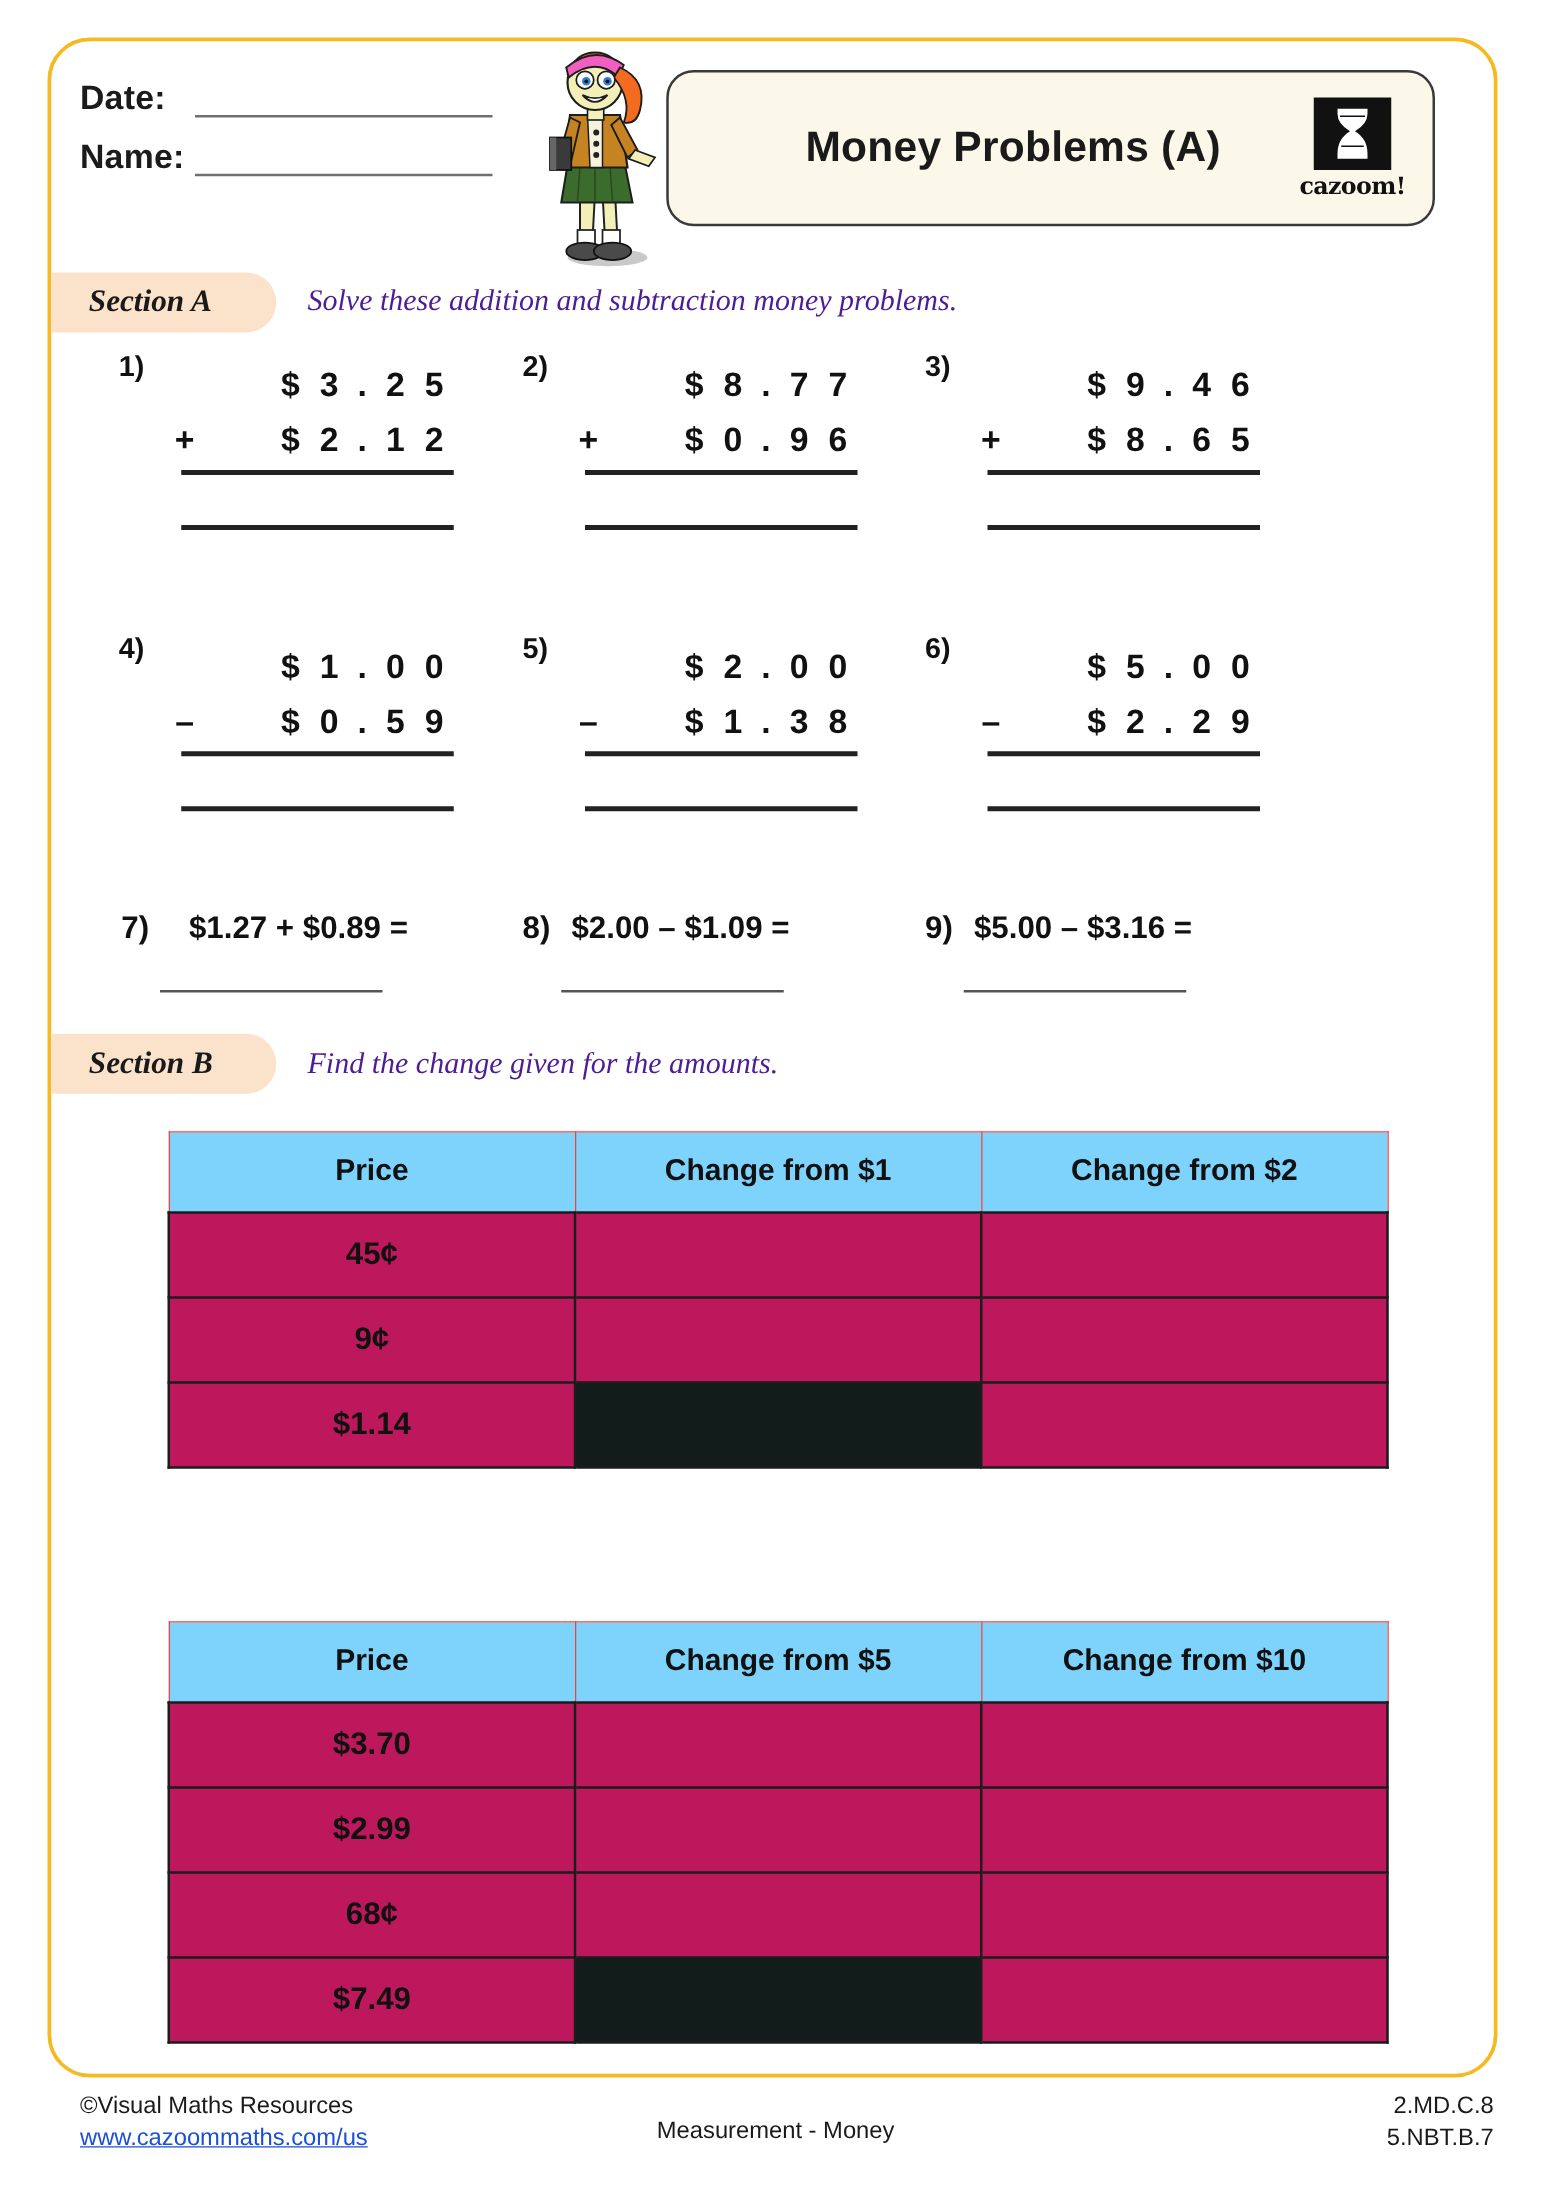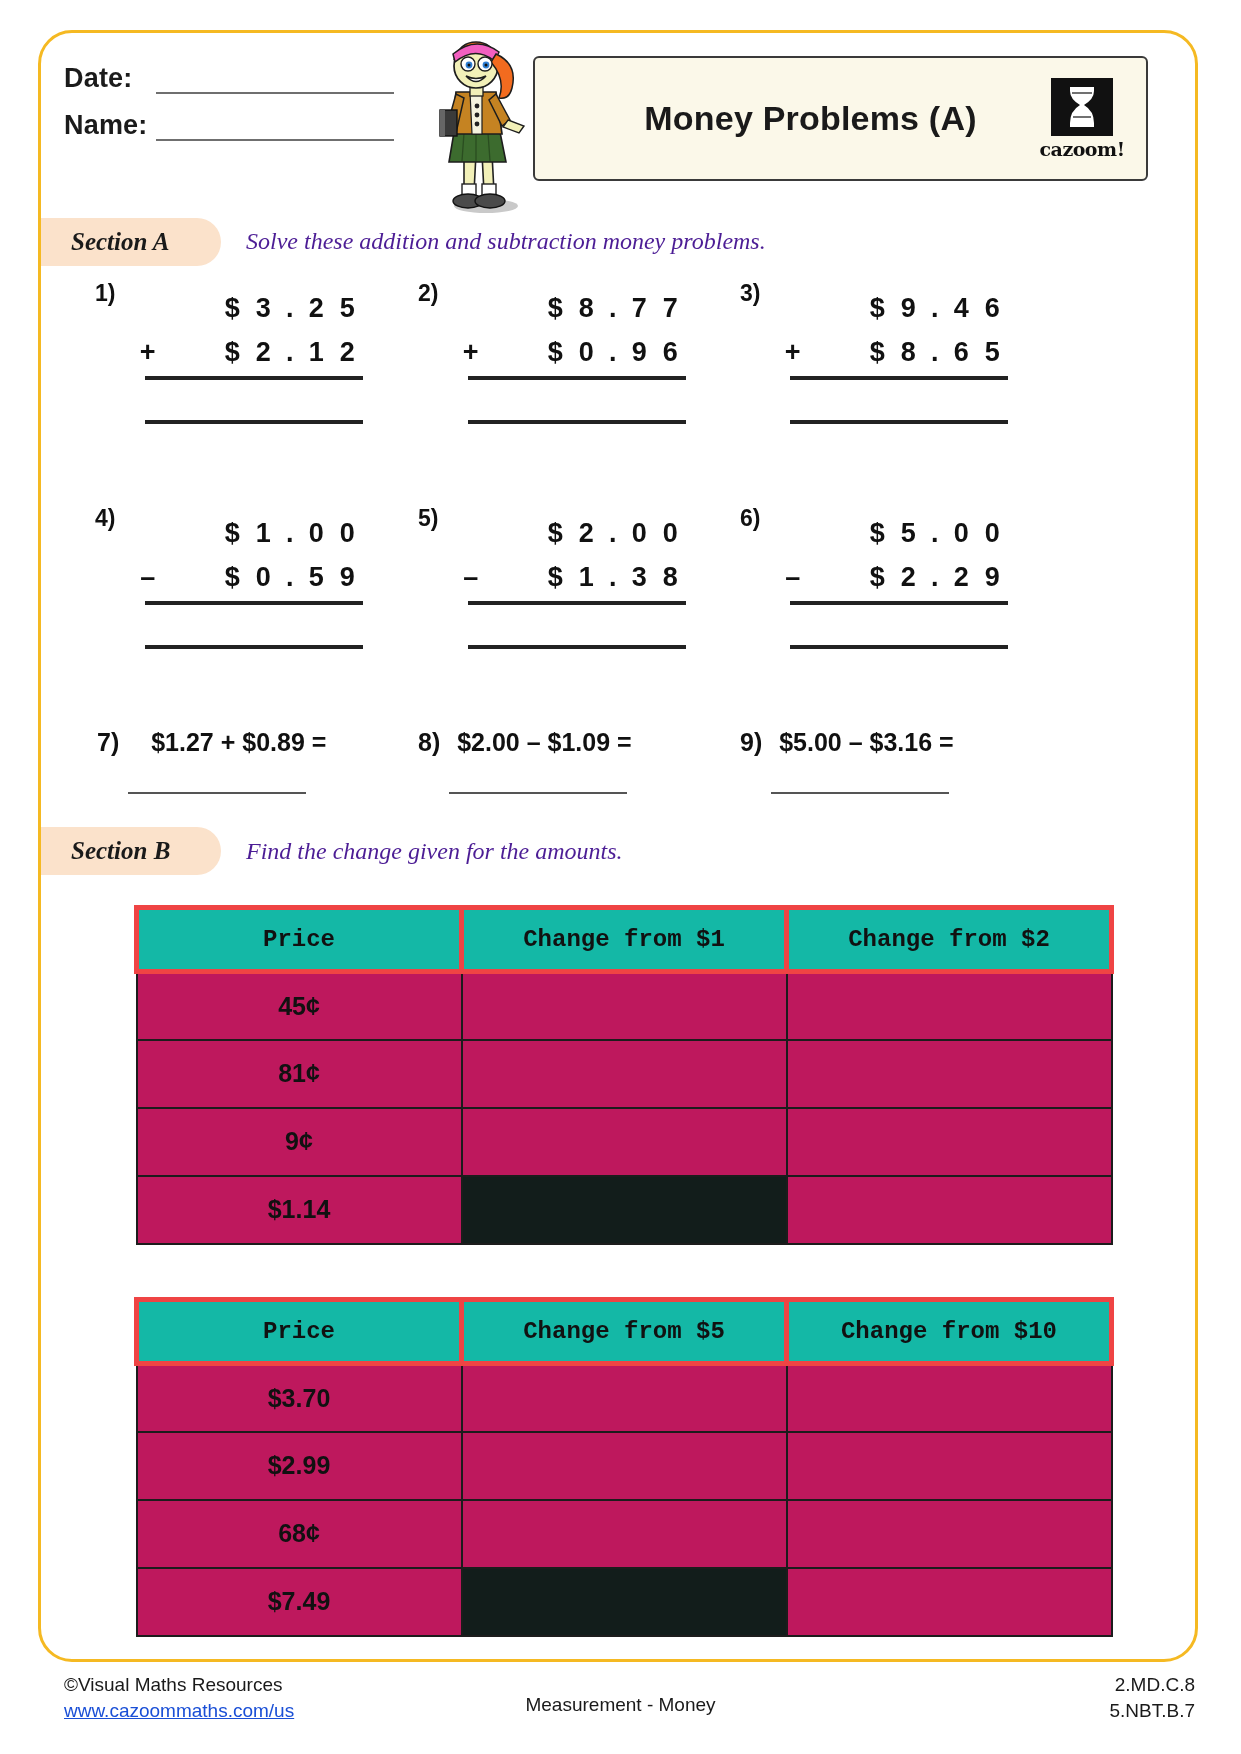--- a/index.html
+++ b/index.html
@@ -38,21 +38,21 @@
   .mascot{
     position:absolute; left:420px; top:34px; width:110px; height:180px;
   }
 
   
   .title-box{
     position:absolute; left:533px; top:56px;
     width:615px; height:125px;
     background:#FBF8E9;
     border:2px solid #3a3a3a;
-    border-radius:6px;
+    border-radius:22px;
     box-sizing:border-box;
     display:flex; align-items:center; justify-content:center;
   }
   .title-text{
     font-size:34px; font-weight:bold; color:#1a1a1a;
     letter-spacing:.2px;
     margin-left:-60px;
   }
   .logo{
     position:absolute; right:22px; top:20px;
@@ -143,25 +143,24 @@
     height:68px;
     text-align:center;
     vertical-align:middle;
     font-size:24px;
     font-weight:bold;
     color:#111;
     background:#be185d;
     box-sizing:border-box;
   }
   .mtable th{
-    background:#14b8a6;
-    border:5px solid #ef4444;
+    background:#7dd3fc;
+    border:1px solid #ef4444;
     font-size:24px;
     height:64px;
-    font-family:Liberation Mono, monospace;
   }
   .mtable td.blacked{background:#121D1B;}
   .mtable td.price{font-size:25px;}
 
   
   .footer{
     position:absolute; left:0; top:1672px; width:1241px; height:80px;
     font-size:19px; color:#1a1a1a;
   }
   .f-left{position:absolute; left:64px; top:0; line-height:1.35;}
@@ -463,25 +462,20 @@
       <th>Change from $2</th>
     </tr>
   </thead>
   <tbody>
     <tr>
       <td class="price">45¢</td>
       <td></td>
       <td></td>
     </tr>
     <tr>
-      <td class="price">81¢</td>
-      <td></td>
-      <td></td>
-    </tr>
-    <tr>
       <td class="price">9¢</td>
       <td></td>
       <td></td>
     </tr>
     <tr>
       <td class="price">$1.14</td>
       <td class="blacked"></td>
       <td></td>
     </tr>
   </tbody>

